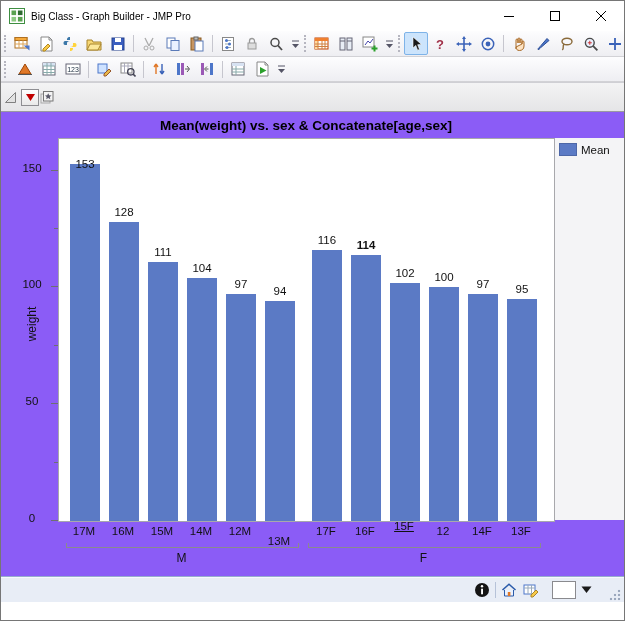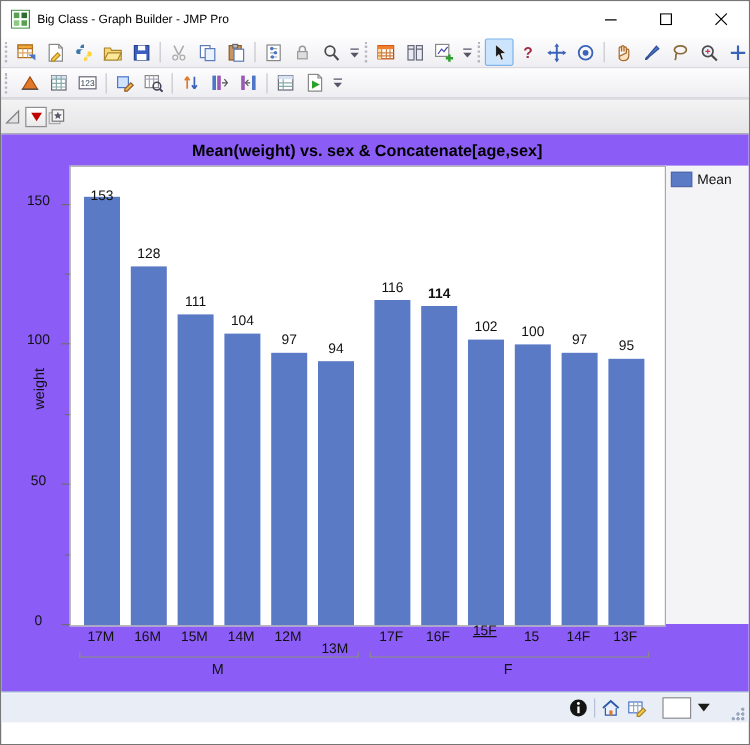--- a/index.html
+++ b/index.html
@@ -417,21 +417,21 @@
       <div class="ytick" style="left: 53px; top: 115.951px; width: 4px;"></div>
       <div class="xcat-label" style="left: 59px; top: 413px;">17M</div>
       <div class="xcat-label" style="left: 98px; top: 413px;">16M</div>
       <div class="xcat-label" style="left: 137px; top: 413px;">15M</div>
       <div class="xcat-label" style="left: 176px; top: 413px;">14M</div>
       <div class="xcat-label" style="left: 215px; top: 413px;">12M</div>
       <div class="xcat-label" style="left: 254px; top: 423px;">13M</div>
       <div class="xcat-label" style="left: 301px; top: 413px;">17F</div>
       <div class="xcat-label" style="left: 340px; top: 413px;">16F</div>
       <div class="xcat-label" style="left: 379px; top: 408px; text-decoration: underline;">15F</div>
-      <div class="xcat-label" style="left: 418px; top: 413px;">15</div>
+      <div class="xcat-label" style="left: 418px; top: 413px;">12</div>
       <div class="xcat-label" style="left: 457px; top: 413px;">14F</div>
       <div class="xcat-label" style="left: 496px; top: 413px;">13F</div>
       <div class="bracket" style="left: 65px; top: 431px; width: 231px;"></div>
       <div class="group-label" style="left: 65px; top: 439px; width: 231px;">M</div>
       <div class="bracket" style="left: 307px; top: 431px; width: 231px;"></div>
       <div class="group-label" style="left: 307px; top: 439px; width: 231px;">F</div>
     </div>
 
   <div class="statusbar">
     <div class="sb-btn">

